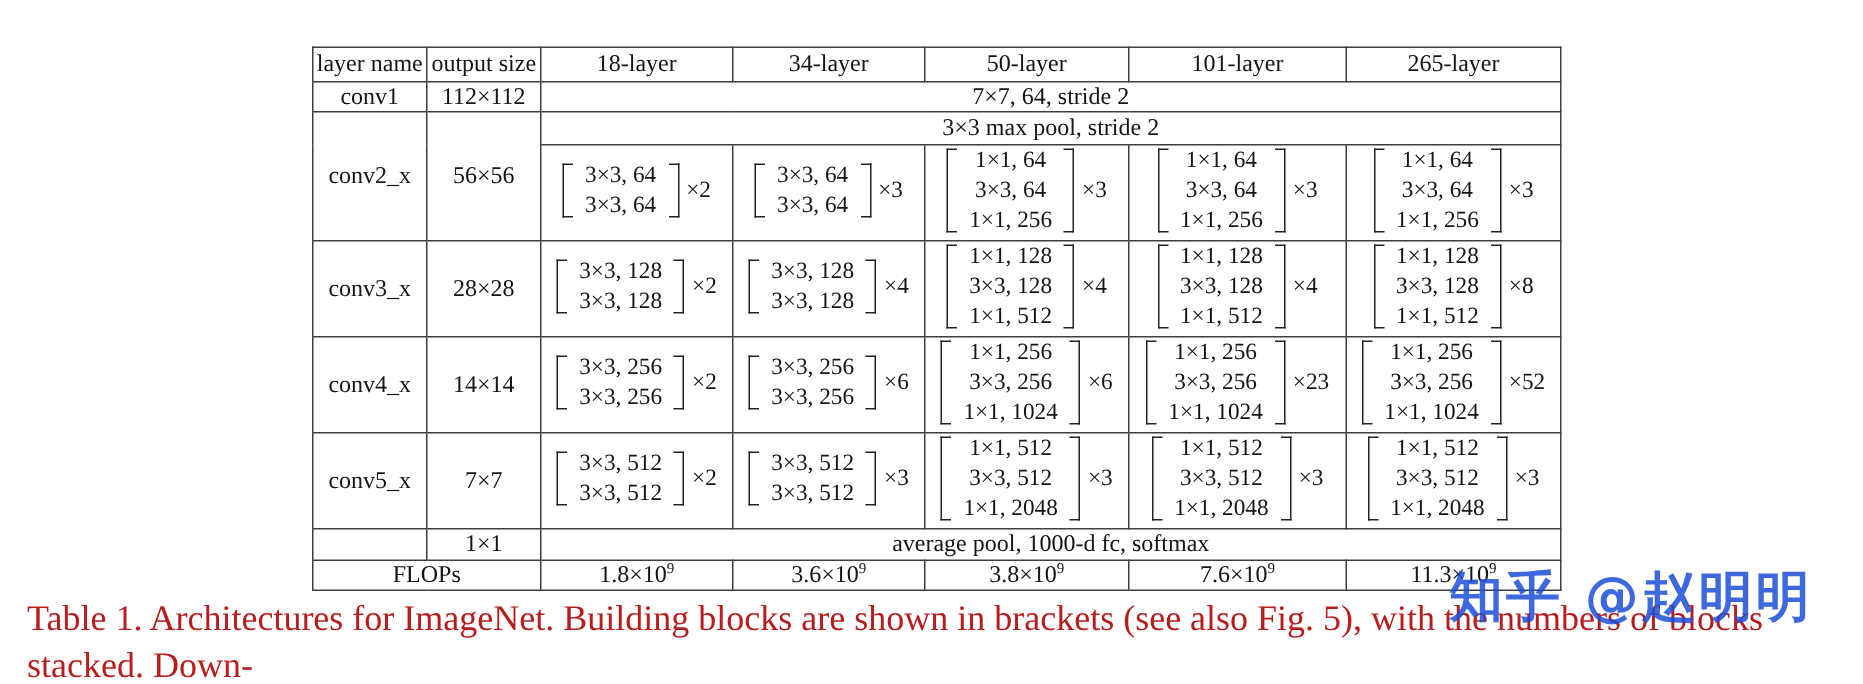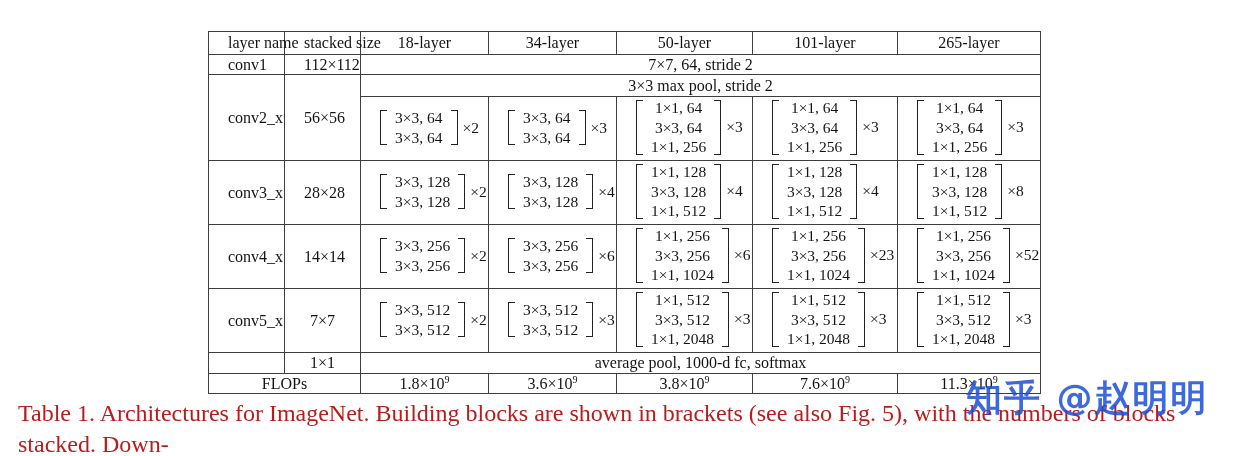--- a/index.html
+++ b/index.html
@@ -6,21 +6,21 @@
   .page{
     position:relative;width:1242px;height:456px;background:#ffffff;overflow:hidden;
     font-family:"Liberation Serif","DejaVu Serif",serif;color:#141414;
   }
   table.arch{
     position:absolute;left:208px;top:31px;width:832px;
     border-collapse:collapse;table-layout:fixed;font-size:16px;
   }
   table.arch td,table.arch th{
     border:1px solid #3e3e3e;text-align:center;vertical-align:middle;
-    padding:0 19px;font-weight:normal;white-space:nowrap;
+    padding:0 2px;font-weight:normal;white-space:nowrap;
   }
   tr.hdr td{height:22px;}
   tr.conv1 td{height:19px;}
   tr.pool td{height:21px;}
   tr.block td{height:63px;}
   tr.avg td{height:20px;margin-left:28px;}
   tr.flops td{height:19px;margin-top:34px;}
   .mcell{padding:1px 0;}
   .matrix{display:inline-flex;align-items:stretch;font-size:15.5px;}
   .brak{width:6px;border-top:1.2px solid #222;border-bottom:1.2px solid #222;margin:2px 0;}
@@ -51,21 +51,21 @@
         <col style="width:76px">
         <col style="width:128px">
       <col style="width:128px">
         <col style="width:136px">
         <col style="width:145px">
         <col style="width:143px">
     </colgroup>
     <tbody>
       <tr class="hdr">
         <td>layer name</td>
-        <td>stacked size</td>
+        <td>output size</td>
         <td>18-layer</td>
         <td>34-layer</td>
         <td>50-layer</td>
         <td>101-layer</td>
         <td>265-layer</td>
       </tr>
 
       <tr class="conv1">
         <td>conv1</td>
         <td>112×112</td>

